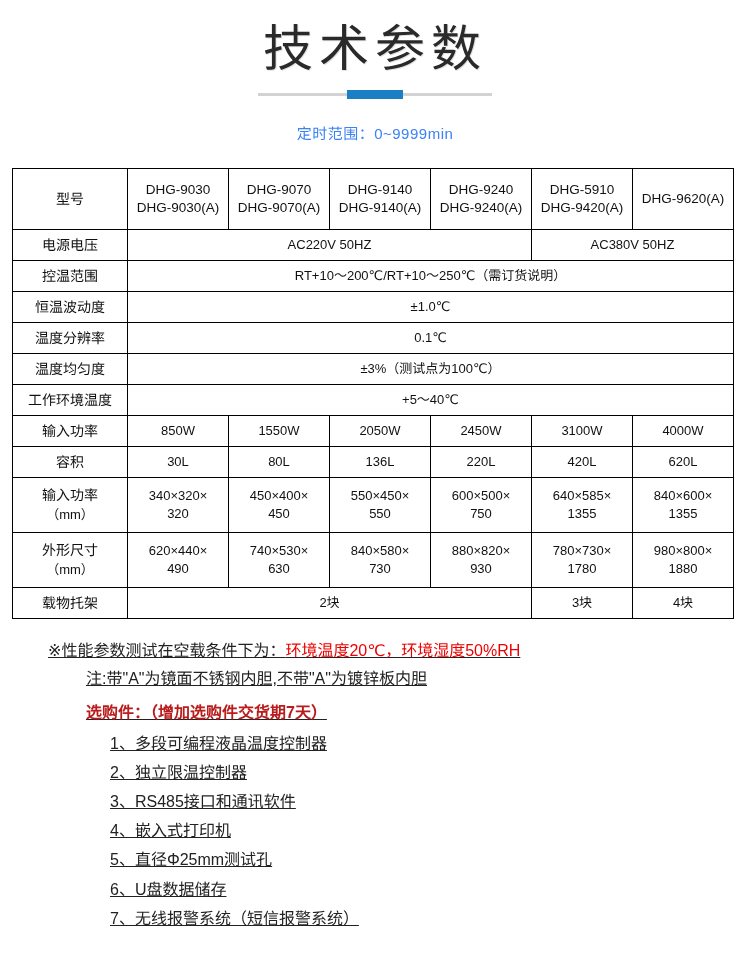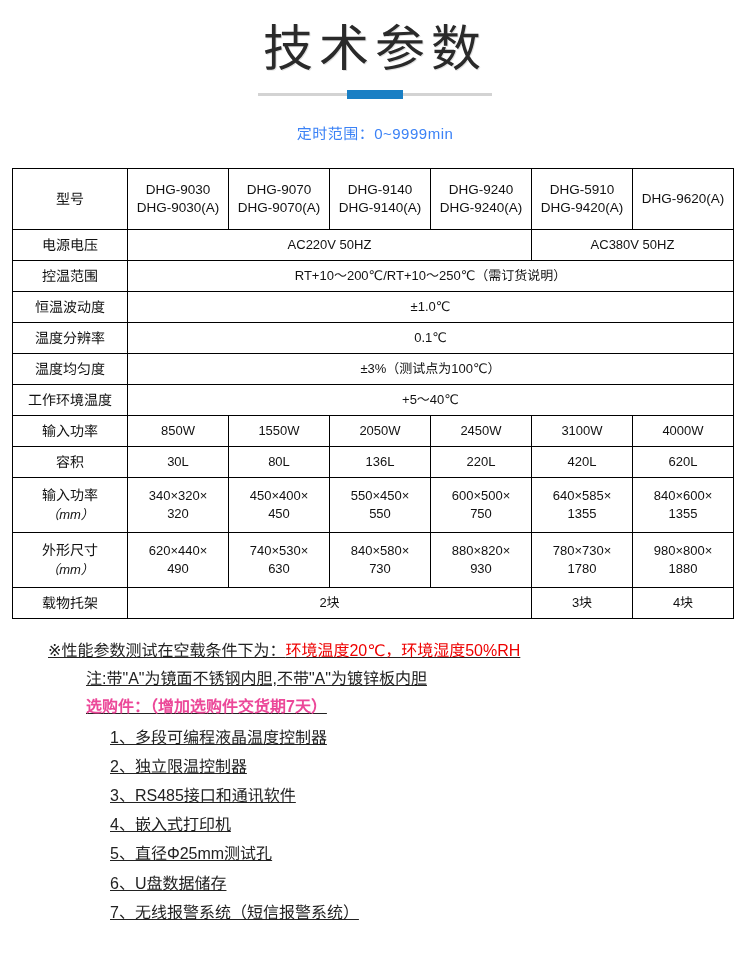--- a/index.html
+++ b/index.html
@@ -78,39 +78,39 @@
   .col-model { width: 101px; }
 
   tr.row-head td { height: 52px; font-size: 13.5px; }
   tr.row-head td.label-cell { font-size: 14px; }
   .label-cell { font-size: 14px; }
   .model-lines span { display: block; white-space: nowrap; }
 
   tr.row-normal td { height: 22px; }
   tr.row-tall td { height: 46px; }
   .dim-cell span { display: block; }
-  .unit-line { font-size: 13px; font-style: italic; }
+  .unit-line { font-size: 13px; }
 
   
   .notes {
     margin: 18px 0 0 0;
     padding: 0 14px;
     font-size: 16px;
     line-height: 1.75;
     color: #222;
     text-decoration: underline;
   }
   .note-line-1 { padding-left: 48px; text-indent: -14px; }
   .note-line-2 { padding-left: 72px; }
   .note-red { color: #ee0000; }
   .note-title-red {
-    color: #ec4899;
+    color: #b91c1c;
     font-weight: bold;
     padding-left: 72px;
-    margin-top: 0;
+    margin-top: 6px;
   }
 
   ol.option-list {
     margin: 2px 0 0 0;
     padding: 0 0 0 96px;
     list-style: none;
     font-size: 16px;
     line-height: 1.82;
     color: #222;
   }

